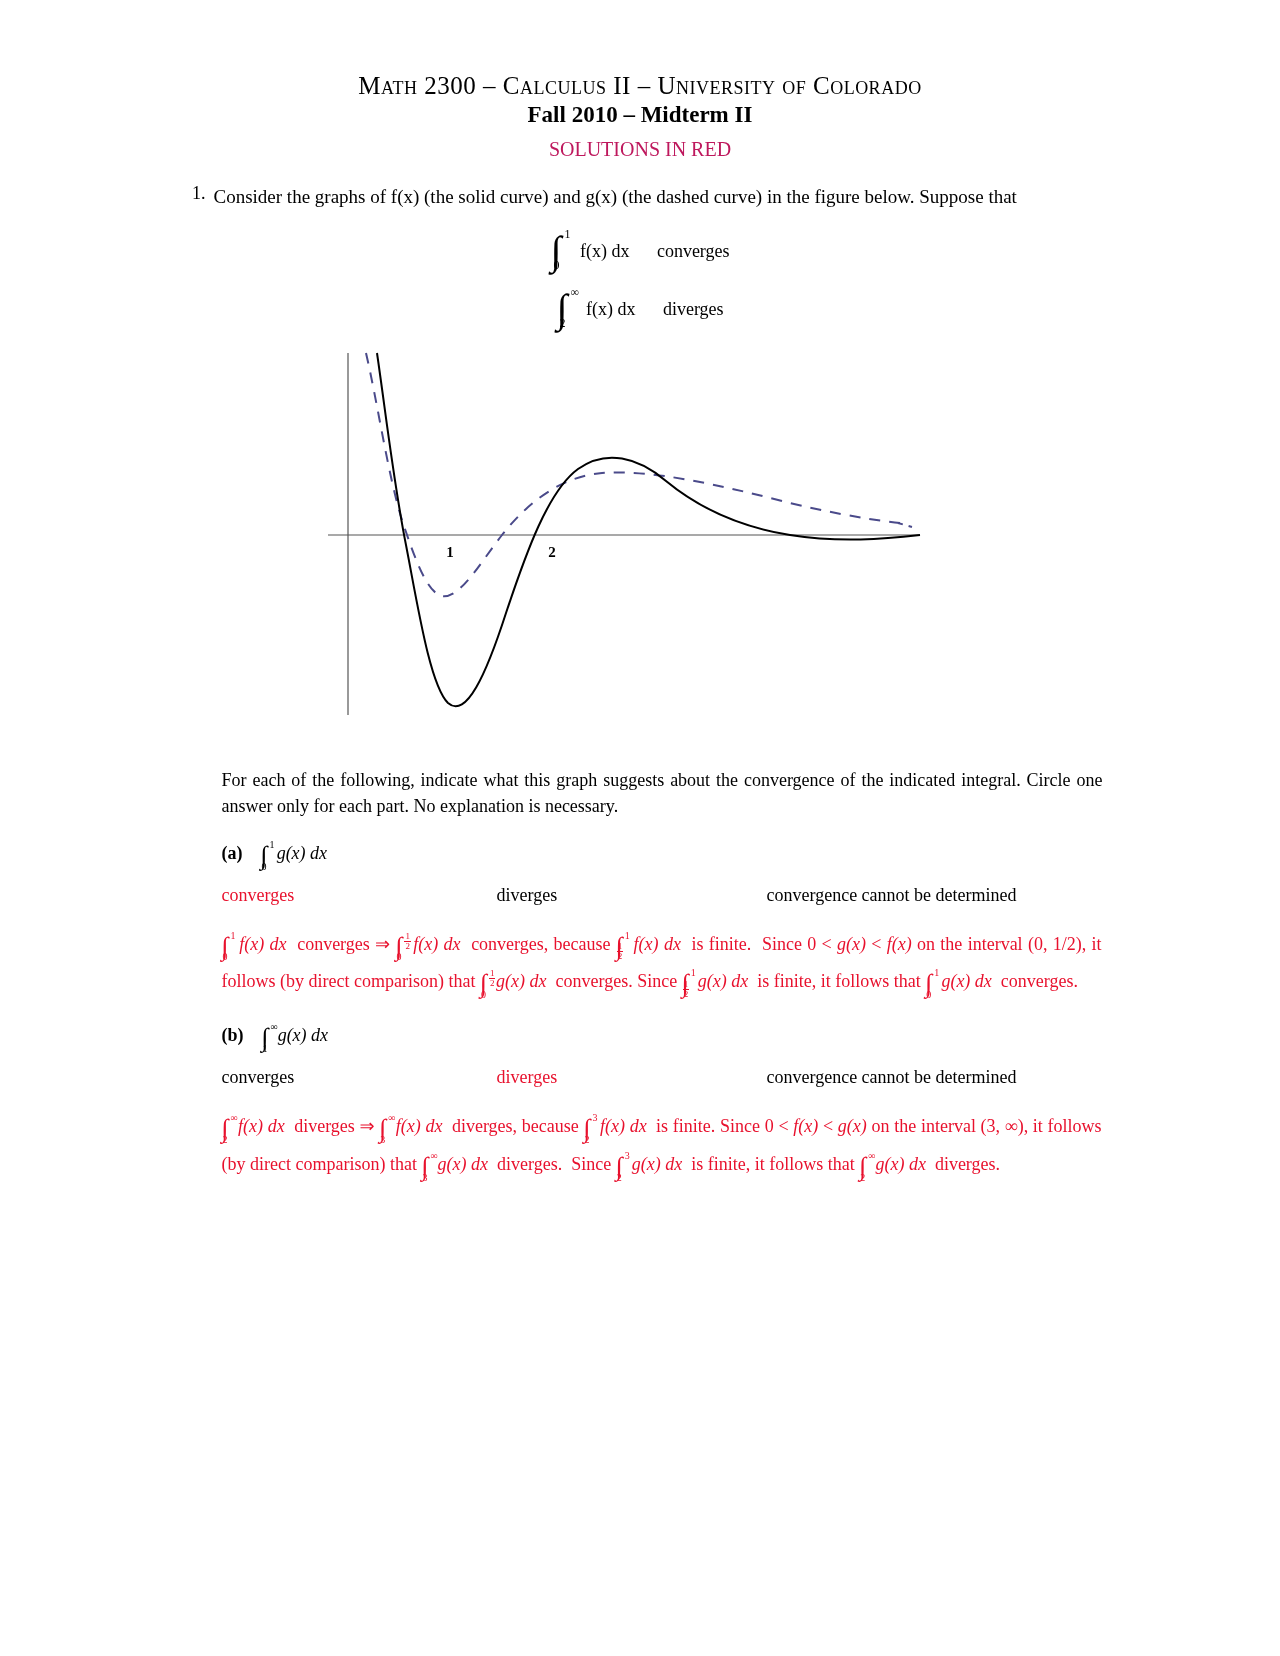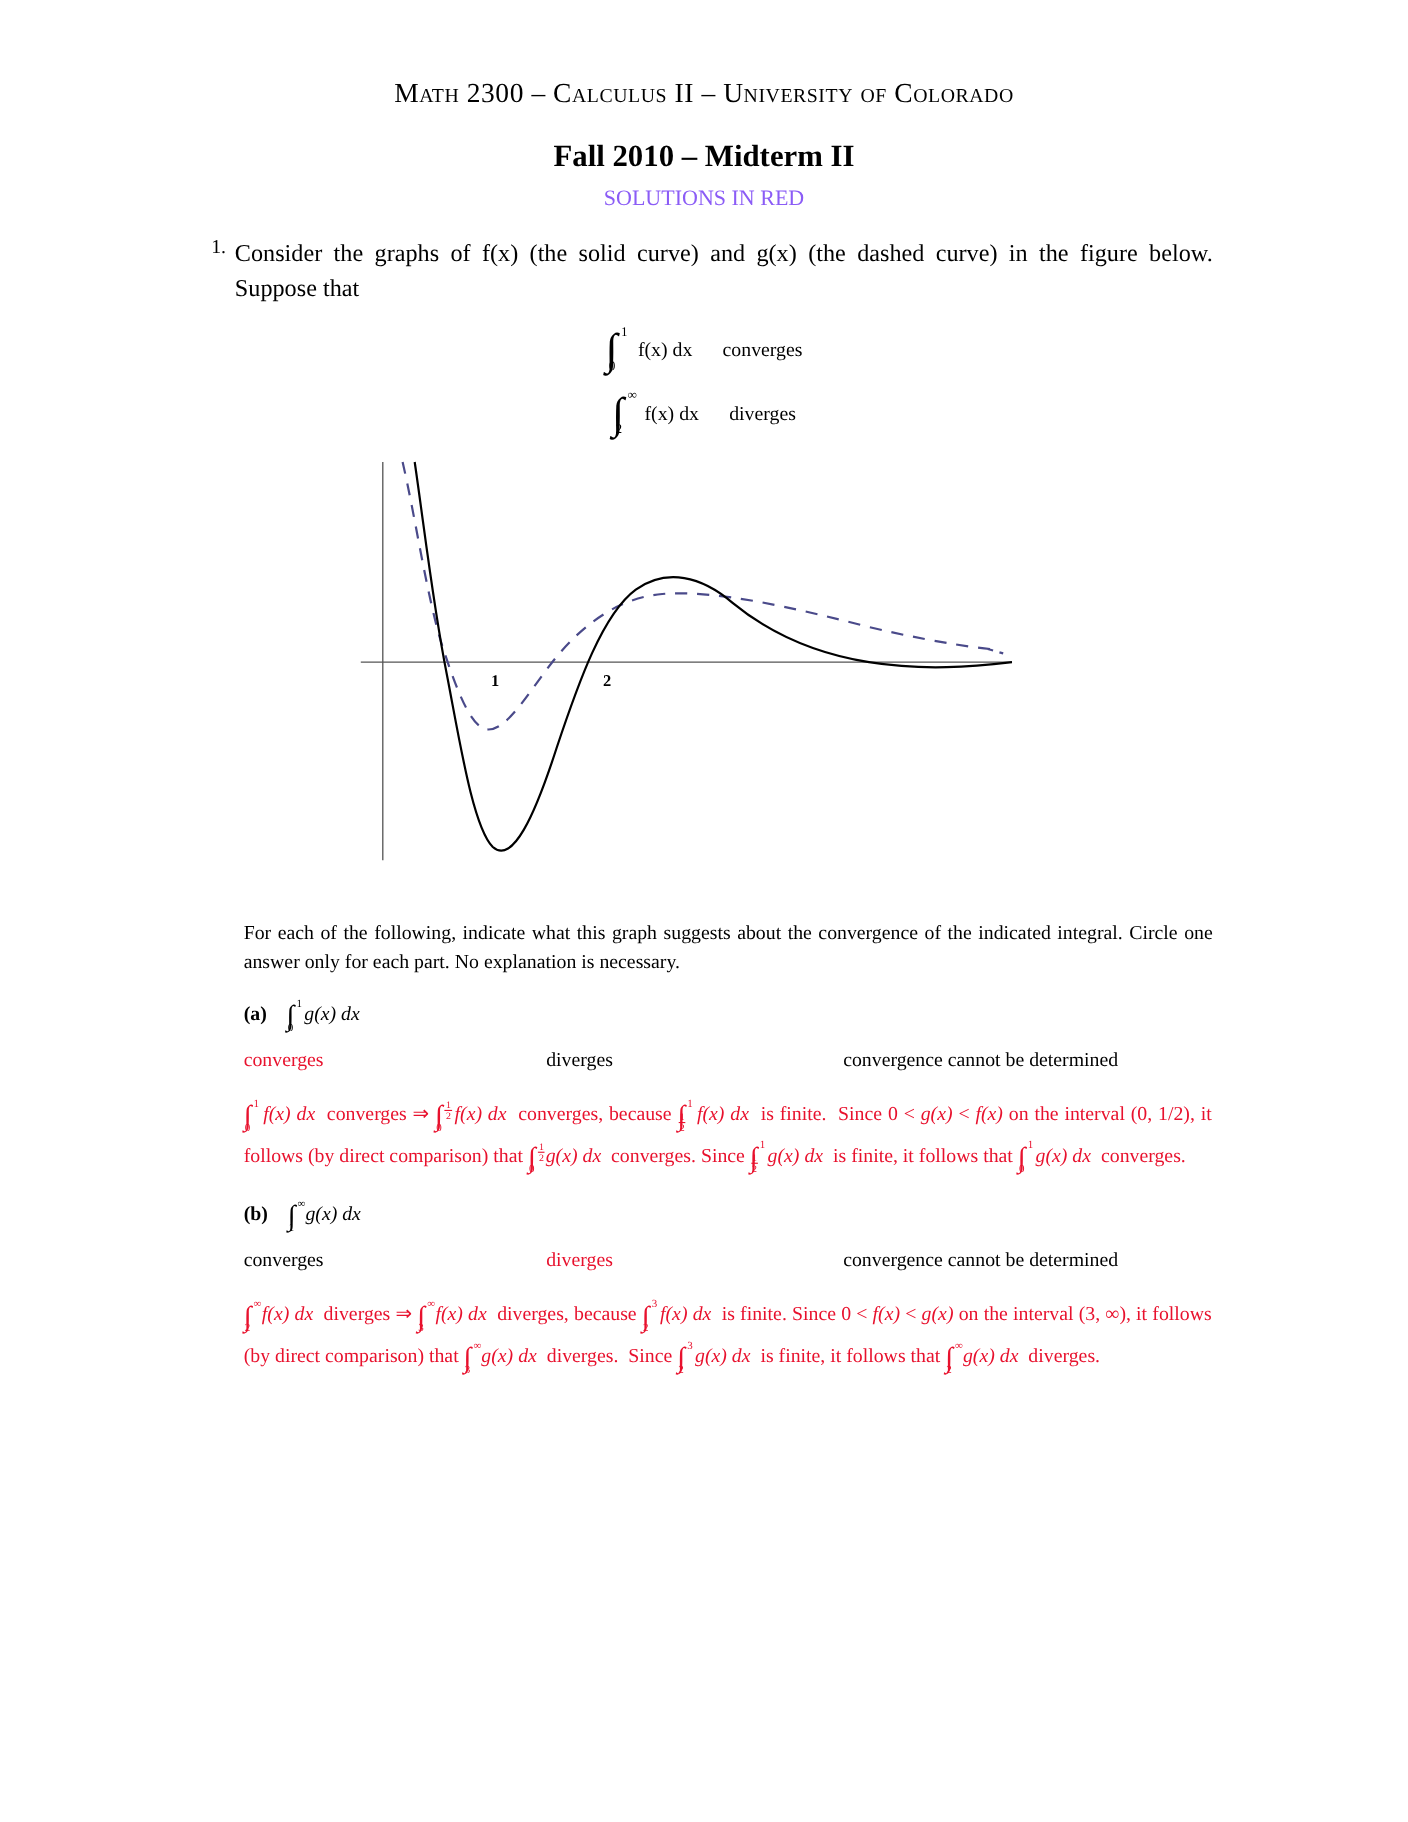--- a/index.html
+++ b/index.html
@@ -25,27 +25,27 @@
     text-align: center;
     margin-top: 72px;
   }
   .title-main {
     font-size: 25px;
     letter-spacing: 0.5px;
     font-variant: small-caps;
     white-space: nowrap;
   }
   .title-sub {
-    font-size: 28px;
+    font-size: 23px;
     font-weight: bold;
-    margin-top: 27px;
+    margin-top: 2px;
   }
   .title-solutions {
     font-size: 20px;
-    color: #8b5cf6;
+    color: #be185d;
     margin-top: 10px;
   }
   .content {
     margin: 0 auto;
     width: 925px;
     position: relative;
   }
   .prob-row {
     display: flex;
     margin-top: 22px;
@@ -53,21 +53,21 @@
   .prob-num {
     width: 36px;
     text-align: right;
     font-size: 18px;
     flex: 0 0 36px;
     padding-right: 8px;
     box-sizing: border-box;
   }
   .prob-body {
     flex: 1;
-    font-size: 22px;
+    font-size: 19px;
     line-height: 1.45;
     text-align: justify;
   }
   .indent-body {
     margin-left: 44px;
     font-size: 18px;
     line-height: 1.45;
     text-align: justify;
   }
   .math {

